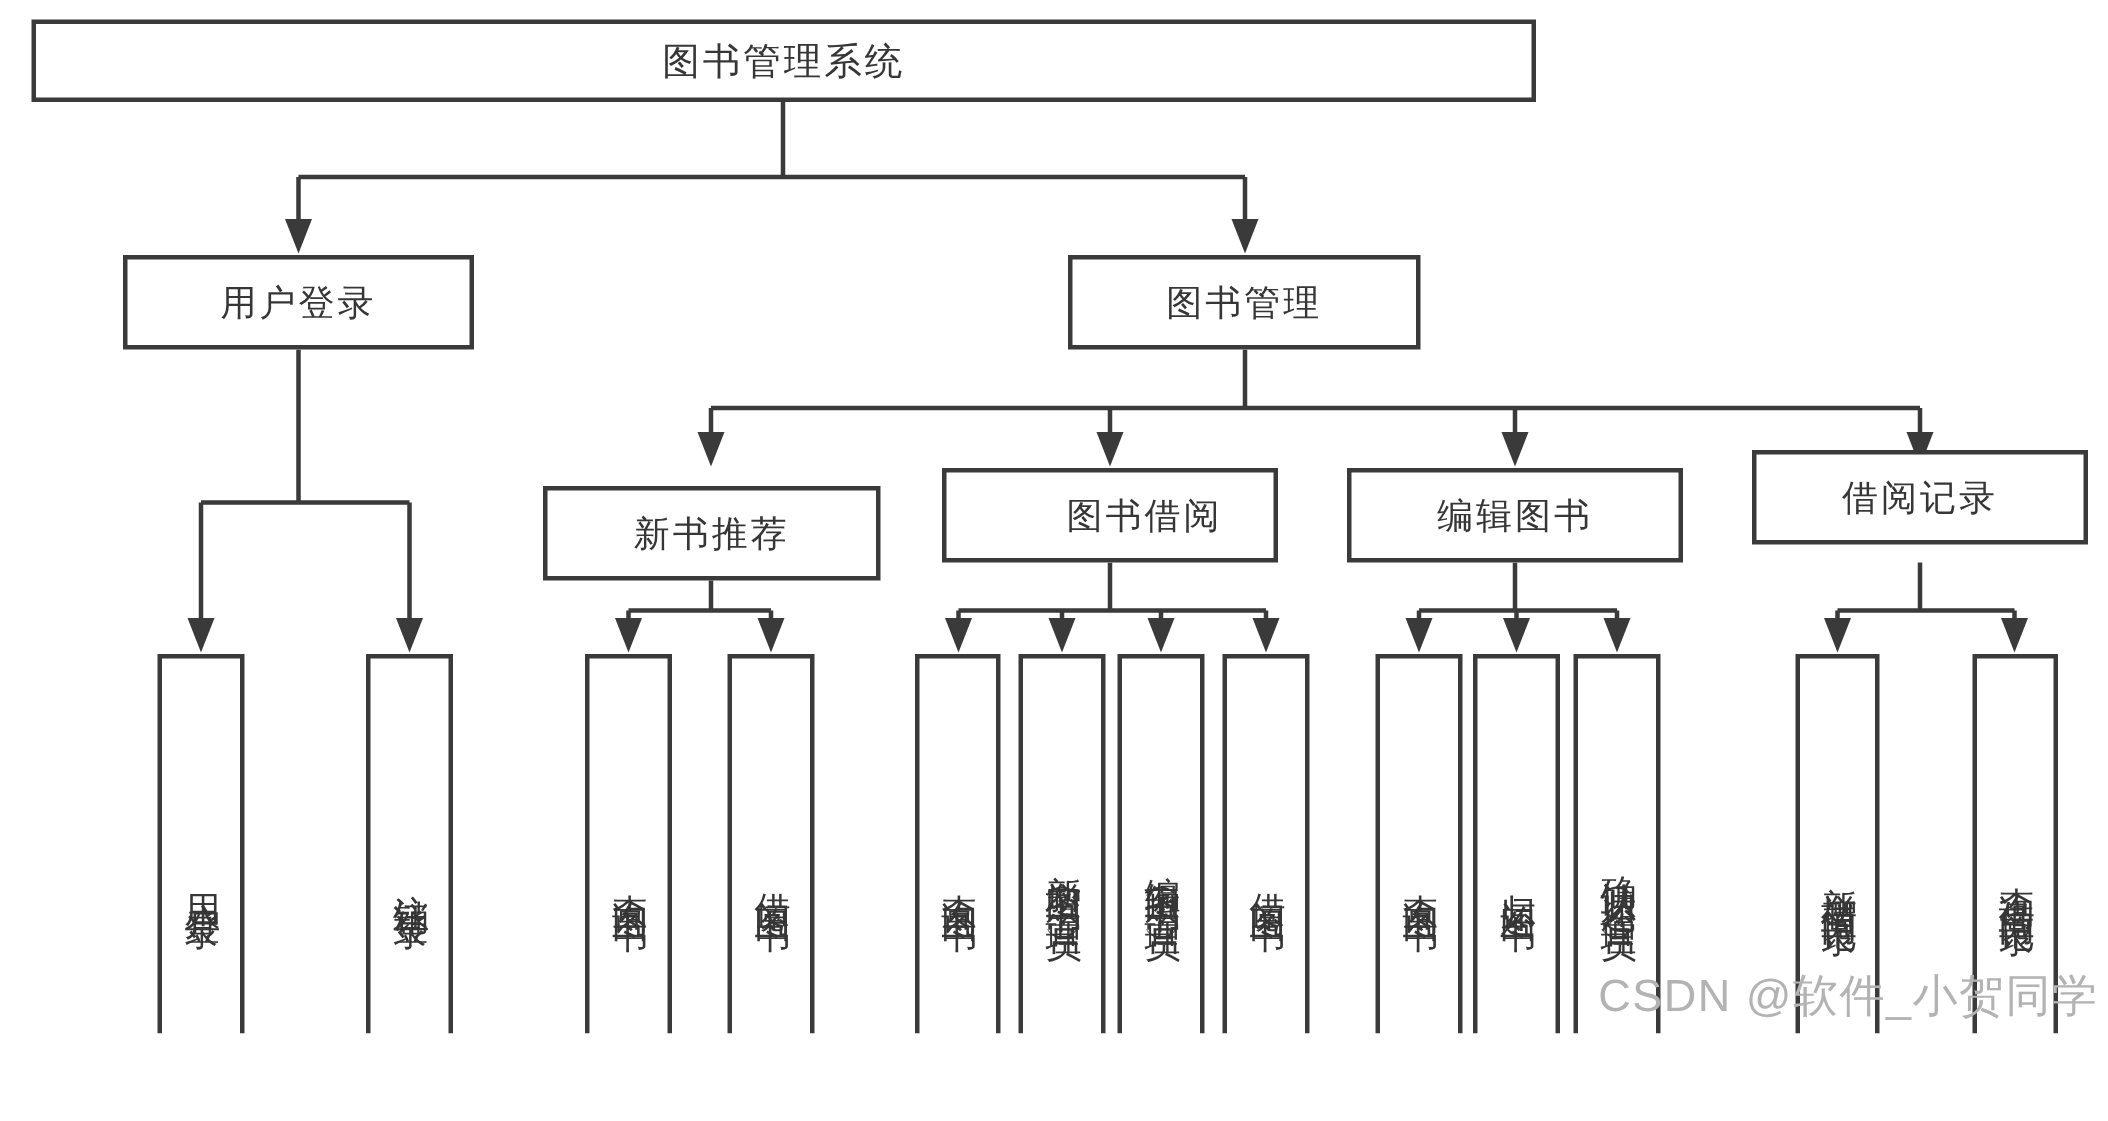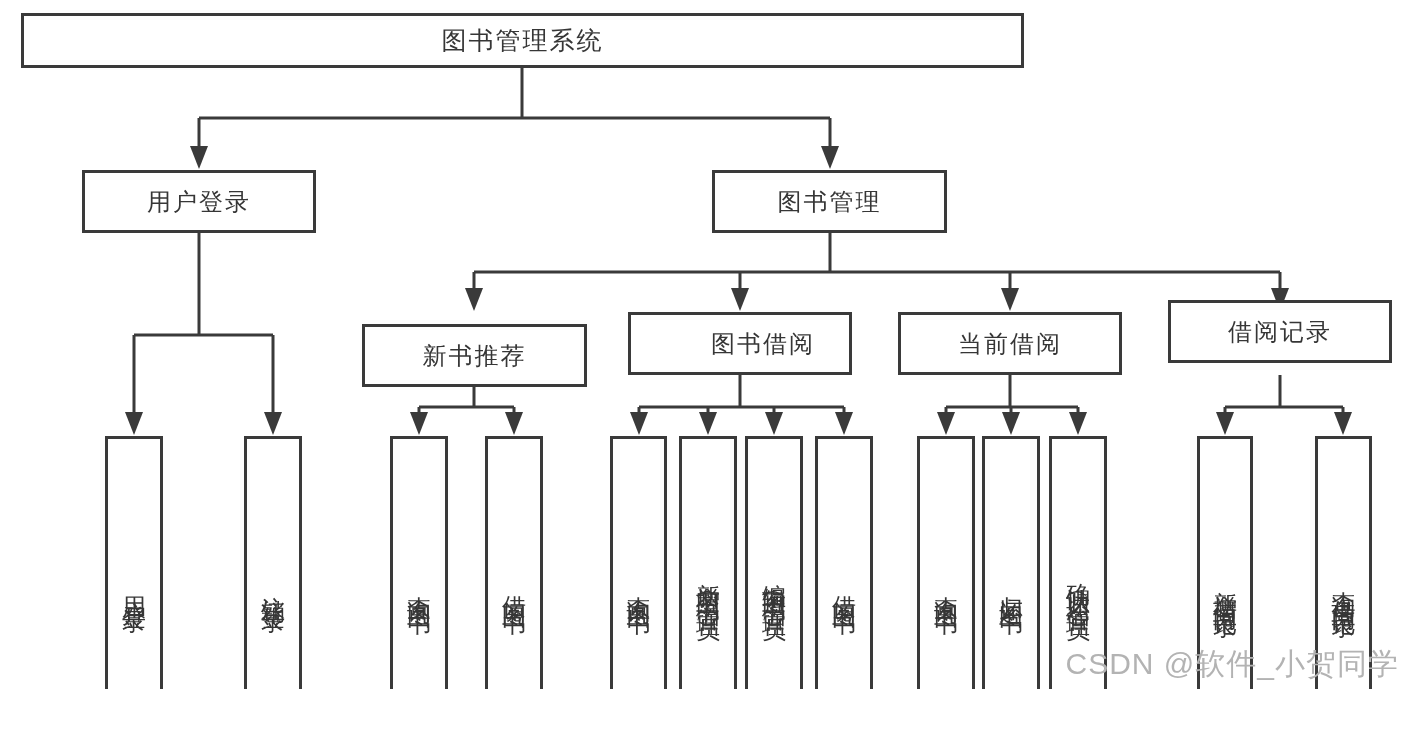--- a/index.html
+++ b/index.html
@@ -118,21 +118,21 @@
     </g>
   </svg>
 
   <div class="node h-node root-node" style="left:21px; top:13px; width:1003px; height:55px;">图书管理系统</div>
 
   <div class="node h-node" style="left:82px; top:170px; width:234px; height:63px;">用户登录</div>
   <div class="node h-node" style="left:712px; top:170px; width:235px; height:63px;">图书管理</div>
 
   <div class="node h-node" style="left:362px; top:312px; width:225px; height:63px;margin-top:12px;">新书推荐</div>
   <div class="node h-node" style="left:628px; top:312px; width:224px; height:63px;padding-left:46px;">图书借阅</div>
-  <div class="node h-node" style="left:898px; top:312px; width:224px; height:63px;">当前借阅</div>
+  <div class="node h-node" style="left:898px; top:312px; width:224px; height:63px;">编辑图书</div>
   <div class="node h-node" style="left:1168px; top:300px; width:224px; height:63px;">借阅记录</div>
 
   <div class="node v-node" style="left:105px; top:436px; width:58px; height:301px;">
     <span class="v-text">用户登录</span>
   </div>
   <div class="node v-node" style="left:244px; top:436px; width:58px; height:301px;">
     <span class="v-text">注销登录</span>
   </div>
 
   <div class="node v-node" style="left:390px; top:436px; width:58px; height:301px;">

